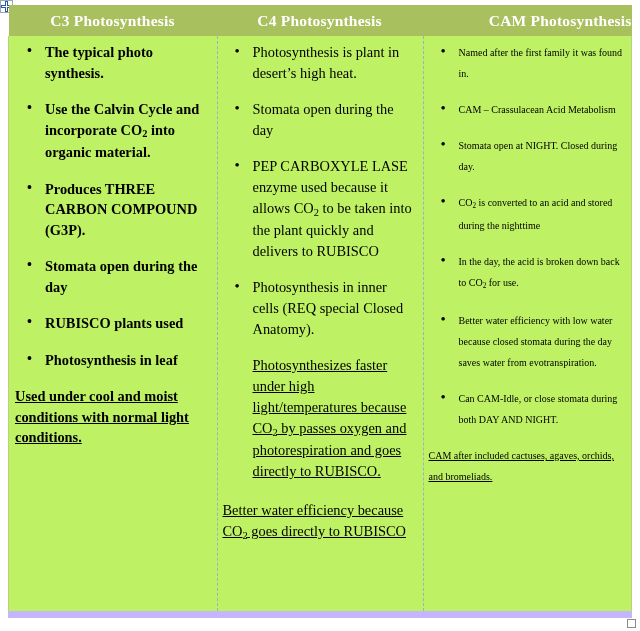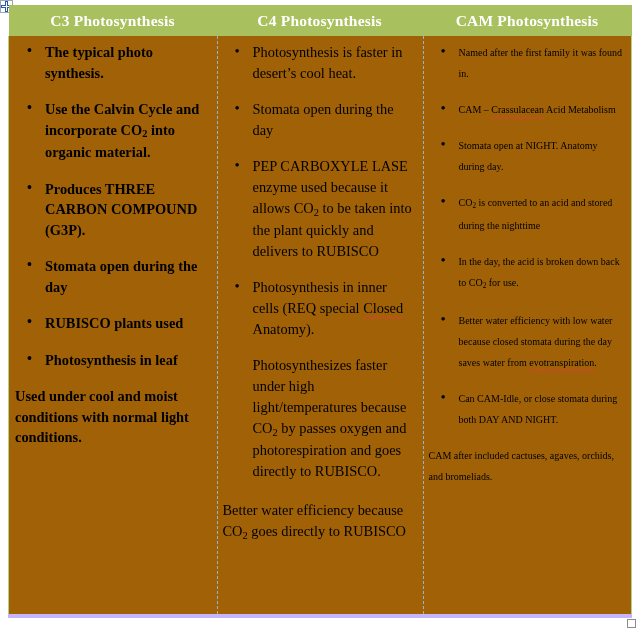--- a/index.html
+++ b/index.html
@@ -70,28 +70,28 @@
     font-weight: bold;
     font-size: 15.5px;
     text-align: center;
     height: 31px;
     line-height: 31px;
     letter-spacing: 0.2px;
     border: none;
   }
   tr.hdr th.h1 { width: 208px; }
   tr.hdr th.h2 { width: 206px; margin-top: 43px; }
-  tr.hdr th.h3 { width: 209px; }
+  tr.hdr th.h3 { width: 209px; text-align: right; }
 
   
   tr.bdy td {
-    background: #a16207;
+    background: #bef264;
     border-left: 1px solid #b9cf85;
     border-right: 1px solid #b9cf85;
-    border-bottom: 4px solid #c4b5fd;
+    border-bottom: 7px solid #c4b5fd;
     border-top: none;
   }
   tr.bdy td.c1 { border-right: none; }
   tr.bdy td.c2 { border-left: none; border-right: none; }
   tr.bdy td.c3 { border-left: none; }
 
   
   .cellinner {
     position: relative;
     height: 100%;
@@ -123,41 +123,41 @@
     content: "\2022";
     position: absolute;
     left: 12px;
     top: -1px;
     font-size: 15px;
     line-height: 20px;
   }
   p.tail {
     margin: 10px 0 0 0;
     padding: 0;
+    text-decoration: underline;
   }
   p.tail.indented {
     padding-left: 30px;
   }
 
   
   .c1 .cellinner { font-size: 14.4px; line-height: 20.5px; font-weight: bold; }
   .c1 ul.blist > li { margin-bottom: 16px; }
   .c1 ul.blist > li::before { font-size: 14px; }
 
   .c2 .cellinner { font-size: 14.4px; line-height: 21px; font-weight: normal; }
   .c2 ul.blist > li { margin-bottom: 15px; }
 
   .c3 .cellinner { font-size: 10px; line-height: 21px; font-weight: normal; }
   .c3 ul.blist > li { margin-bottom: 15px; }
 
   sub { font-size: 0.72em; vertical-align: baseline; position: relative; top: 0.28em; }
 
   
   .sq {
-    text-decoration: underline;
     text-decoration-style: wavy;
     text-decoration-color: #e03a3a;
     text-decoration-thickness: 1px;
     text-underline-offset: 2px;
     text-align: center;
   }
 </style>
 </head>
 <body>
 
@@ -201,36 +201,36 @@
               <li>RUBISCO plants used</li>
               <li>Photosynthesis in leaf</li>
             </ul>
             <p class="tail">Used under cool and moist conditions with normal light conditions.</p>
           </div>
         </td>
 
         <td class="c2">
           <div class="cellinner gridline-right">
             <ul class="blist">
-              <li>Photosynthesis is faster in desert’s cool heat.</li>
+              <li>Photosynthesis is plant in desert’s high heat.</li>
               <li>Stomata open during the day</li>
               <li>PEP CARBOXYLE LASE enzyme used because it allows CO<sub>2</sub> to be taken into the plant quickly and delivers to RUBISCO</li>
               <li>Photosynthesis in inner cells (REQ special <span class="sq">Closed</span> Anatomy).</li>
             </ul>
             <p class="tail indented">Photosynthesizes faster under high light/temperatures because CO<sub>2</sub> by passes oxygen and photorespiration and goes directly to RUBISCO.</p>
             <p class="tail" style="margin-top:18px">Better water efficiency because CO<sub>2</sub> goes directly to RUBISCO</p>
           </div>
         </td>
 
         <td class="c3">
           <div class="cellinner">
             <ul class="blist">
               <li>Named after the first family it was found in.</li>
               <li>CAM – <span class="sq">Crassulacean</span> Acid Metabolism</li>
-              <li>Stomata open at NIGHT.  Anatomy during day.</li>
+              <li>Stomata open at NIGHT.  Closed during day.</li>
               <li>CO<sub>2</sub> is converted to an acid and stored during the nighttime</li>
               <li>In the day, the acid is broken down back to CO<sub>2</sub> for use.</li>
               <li>Better water efficiency with low water because closed stomata during the day saves water from <span class="sq">evotranspiration</span>.</li>
               <li>Can CAM-Idle, or close stomata during both DAY AND NIGHT.</li>
             </ul>
             <p class="tail">CAM after included cactuses, agaves, orchids, and bromeliads.</p>
           </div>
         </td>
 
       </tr>

